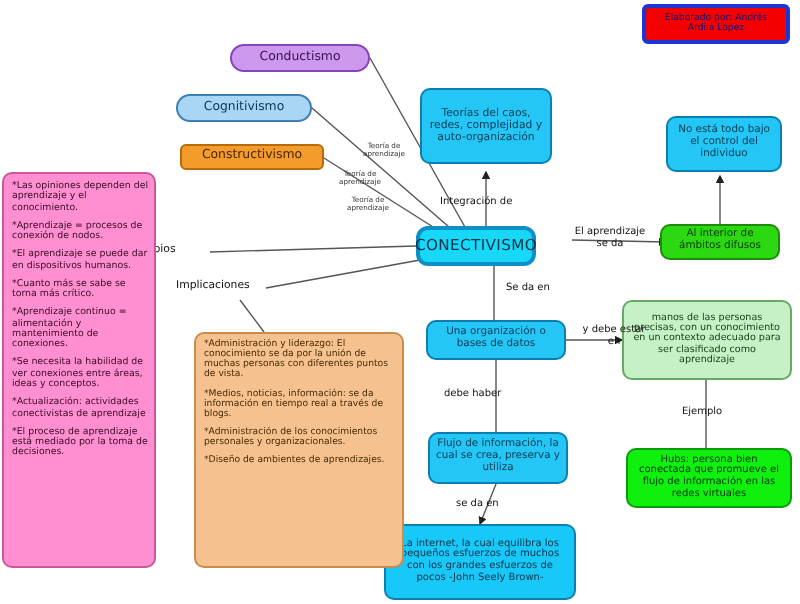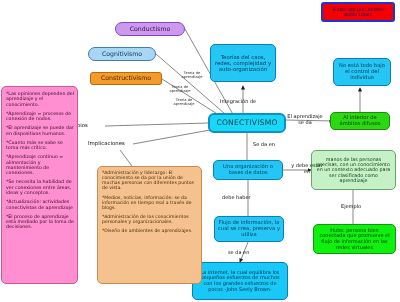--- a/index.html
+++ b/index.html
@@ -49,21 +49,21 @@
     left:90px;top:72px;width:72px;height:13px;
     background:#f49c2b;border:1px solid #b86a06;border-radius:3px;
     font-size:6.2px;color:#4a2600;
   }
   .n-teorias-caos{
     left:210px;top:44px;width:66px;height:38px;
     background:#23c6f5;border:1px solid #0d7fae;
     font-size:5.4px;color:#0a3c55;
   }
   .n-conectivismo{
-    left:208px;top:113px;width:78px;height:20px;
+    left:208px;top:113px;width:60px;height:20px;
     background:#18d8f8;border:2px solid #0f8fc7;border-radius:6px;
     font-size:7.6px;color:#0a3347;letter-spacing:.2px;
   }
   .n-elaborado{
     left:321px;top:2px;width:74px;height:20px;
     background:#f40000;border:2px solid #1c35d8;border-radius:3px;
     font-size:4.6px;color:#12107a;
   }
   .n-no-esta-todo{
     left:333px;top:58px;width:58px;height:28px;

